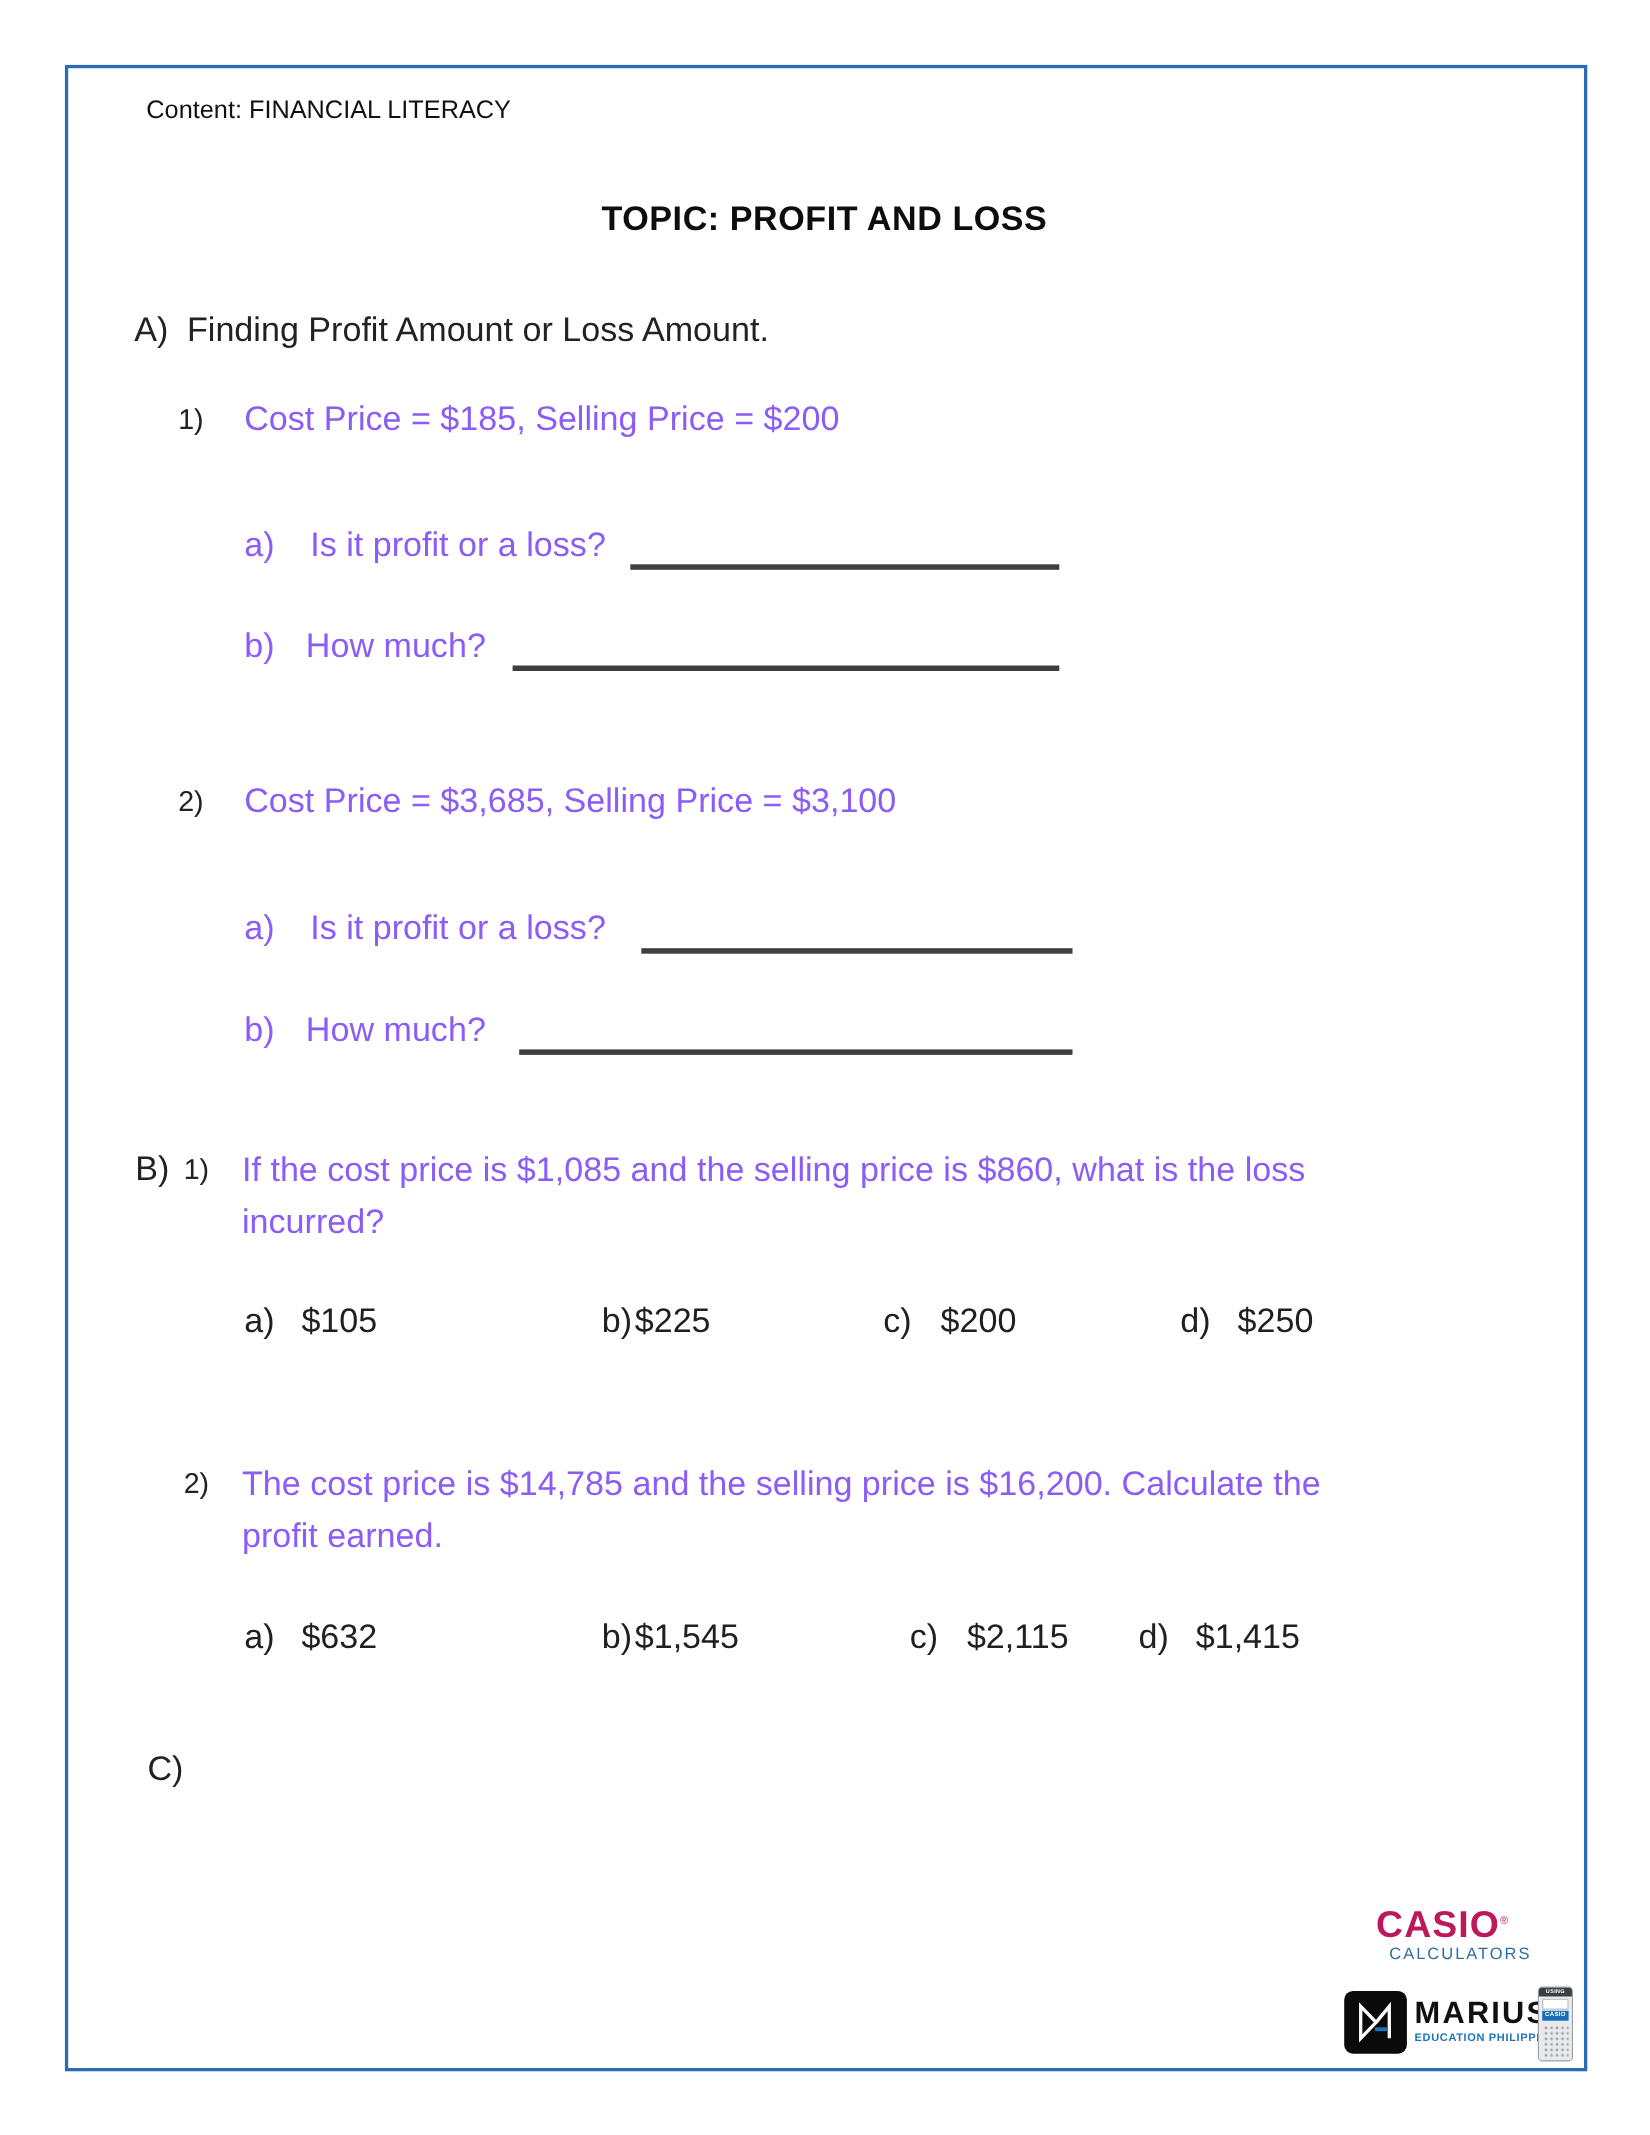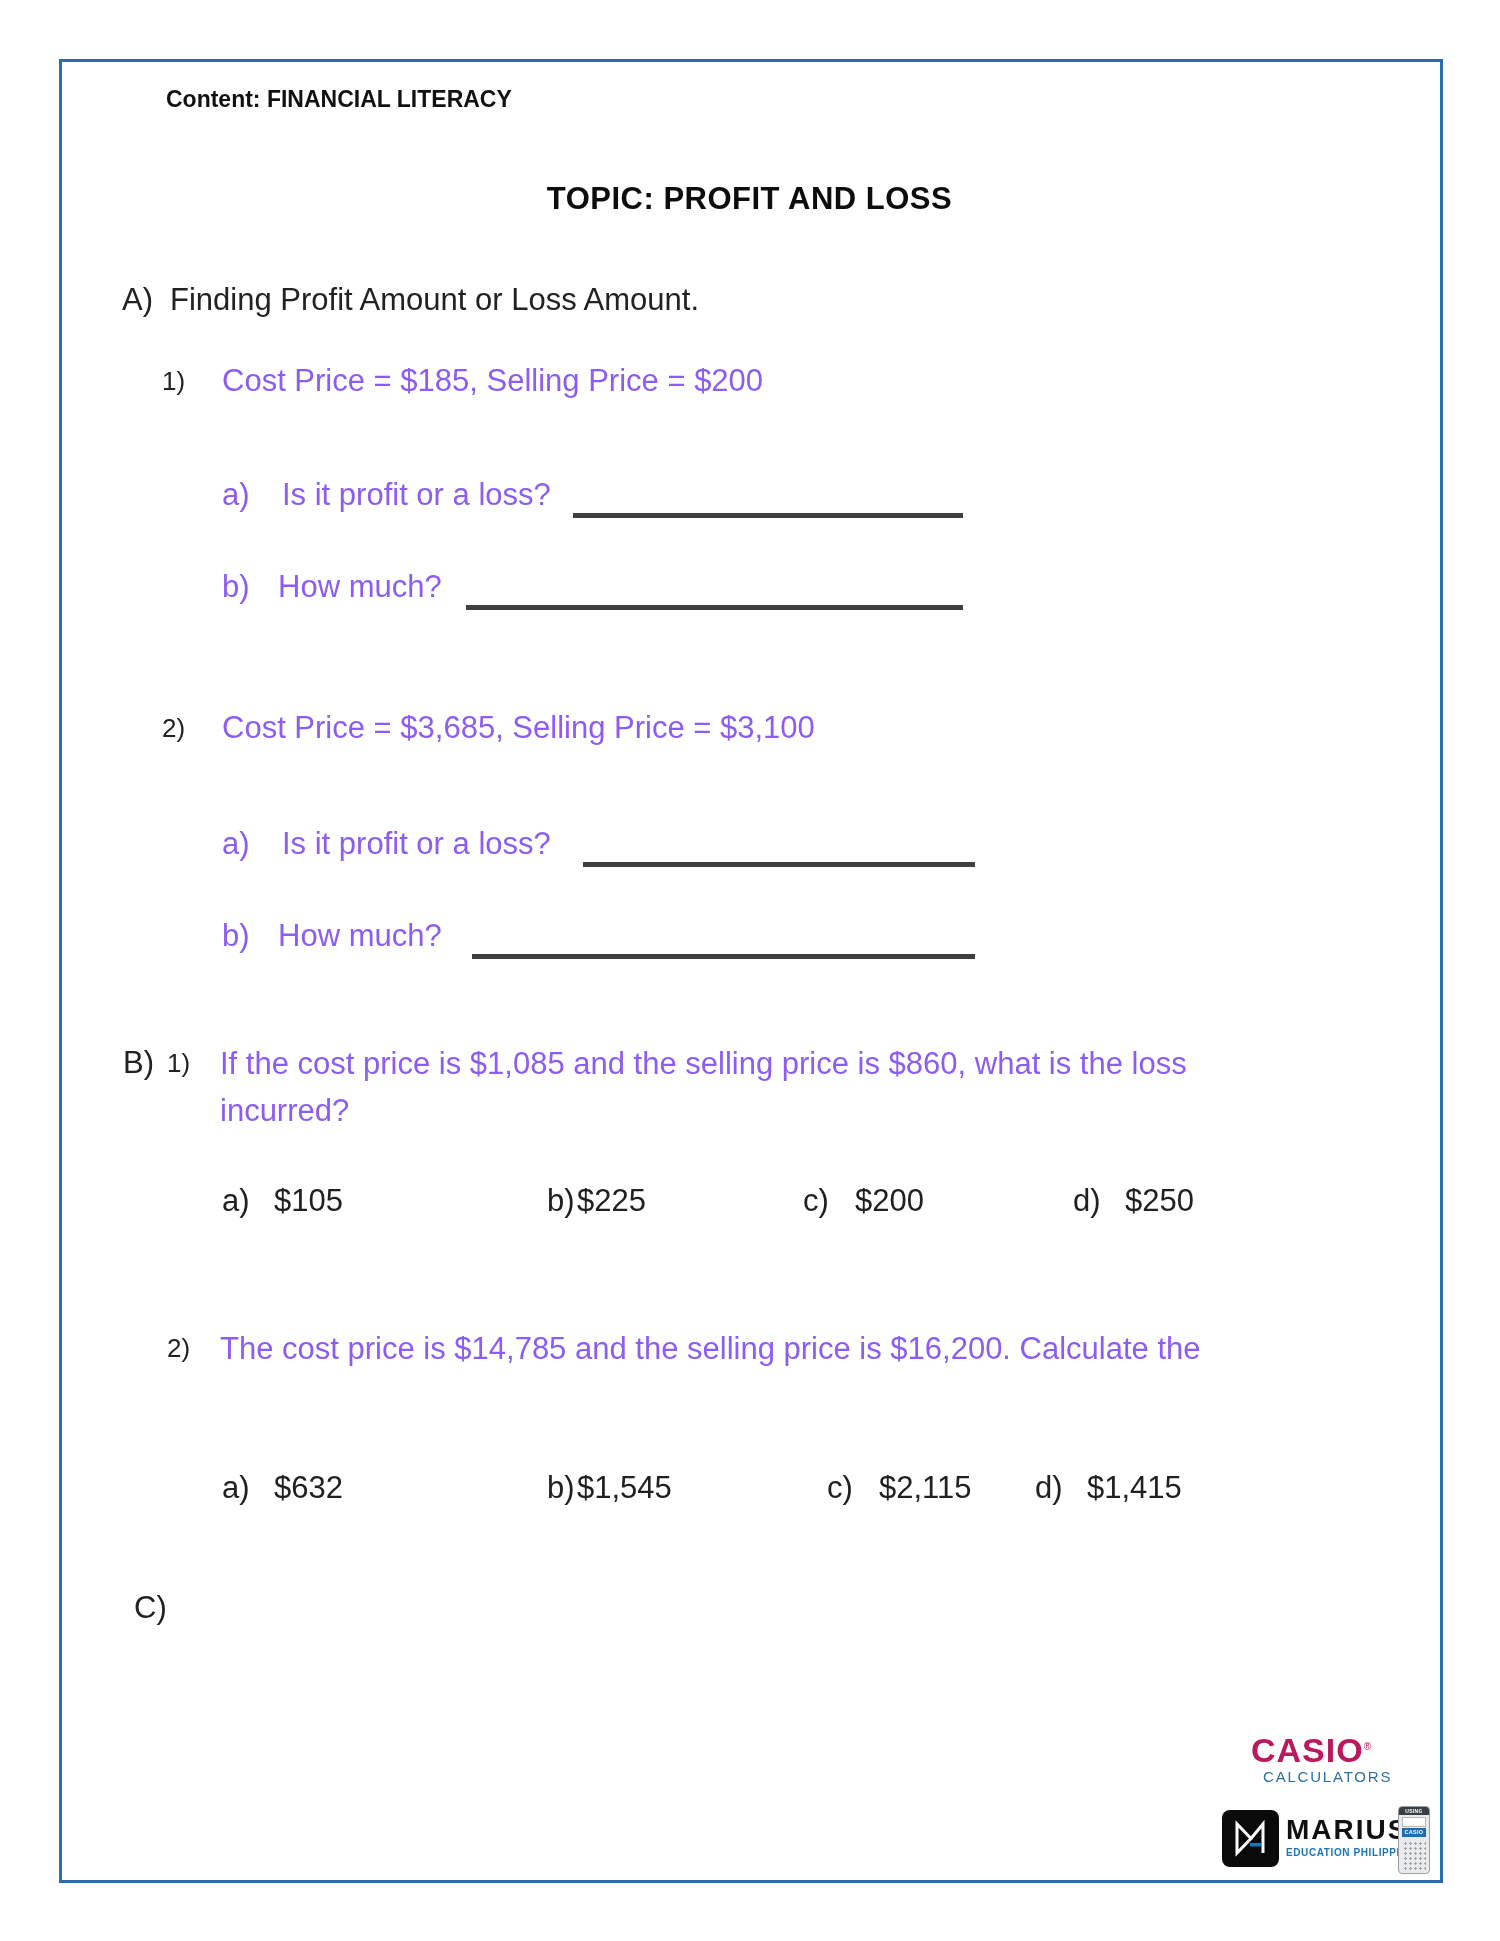--- a/index.html
+++ b/index.html
@@ -1,20 +1,20 @@
 <!DOCTYPE html>
 <html><head>
 <meta charset="utf-8">
 <style>
   html,body{margin:0;padding:0;background:#ffffff;}
   .page{position:relative;width:1500px;height:1941px;background:#ffffff;overflow:hidden;
         font-family:"Liberation Sans",sans-serif;color:#202020;}
   .abs{position:absolute;}
   .border-frame{left:59px;top:59px;width:1378px;height:1818px;border:3px solid #2b6cb5;}
-  .content-label{left:133px;top:86px;font-size:23px;font-weight:bold;color:#111;margin-left:33px;}
+  .content-label{left:133px;top:86px;font-size:23px;font-weight:normal;color:#111;}
   .title{left:59px;top:181px;width:1381px;text-align:center;font-size:31px;font-weight:bold;color:#0d0d0d;letter-spacing:0.5px;}
   .t{font-size:31px;color:#8b5cf6;}
   .sec{font-size:31px;color:#222;}
   .num{font-size:26px;color:#222;}
   .blank{height:5px;background:#3f3f3f;}
   .lines div{line-height:47px;}
   .opt-label{display:inline-block;width:52px;font-size:31px;}
   .opt-value{font-size:31px;}
   
   .casio{left:1251px;top:1731px;font-size:34px;font-weight:bold;color:#be185d;letter-spacing:1px;}
@@ -82,20 +82,21 @@
   <div class="abs" style="left:803px;top:1183px;">
     <span class="opt-label">c)</span><span class="opt-value">$200</span>
   </div>
   <div class="abs" style="left:1073px;top:1183px;">
     <span class="opt-label">d)</span><span class="opt-value">$250</span>
   </div>
 
   <div class="abs num" style="left:167px;top:1333px;">2)</div>
   <div class="abs t lines" style="left:220px;top:1325px;">
     <div>The cost price is $14,785 and the selling price is $16,200. Calculate the</div>
+    <div>profit earned.</div>
   </div>
 
   <div class="abs" style="left:222px;top:1470px;">
     <span class="opt-label">a)</span><span class="opt-value">$632</span>
   </div>
   <div class="abs" style="left:547px;top:1470px;">
     <span class="opt-label" style="width:30px;">b)</span><span class="opt-value">$1,545</span>
   </div>
   <div class="abs" style="left:803px;top:1470px;margin-left:24px;">
     <span class="opt-label">c)</span><span class="opt-value">$2,115</span>

